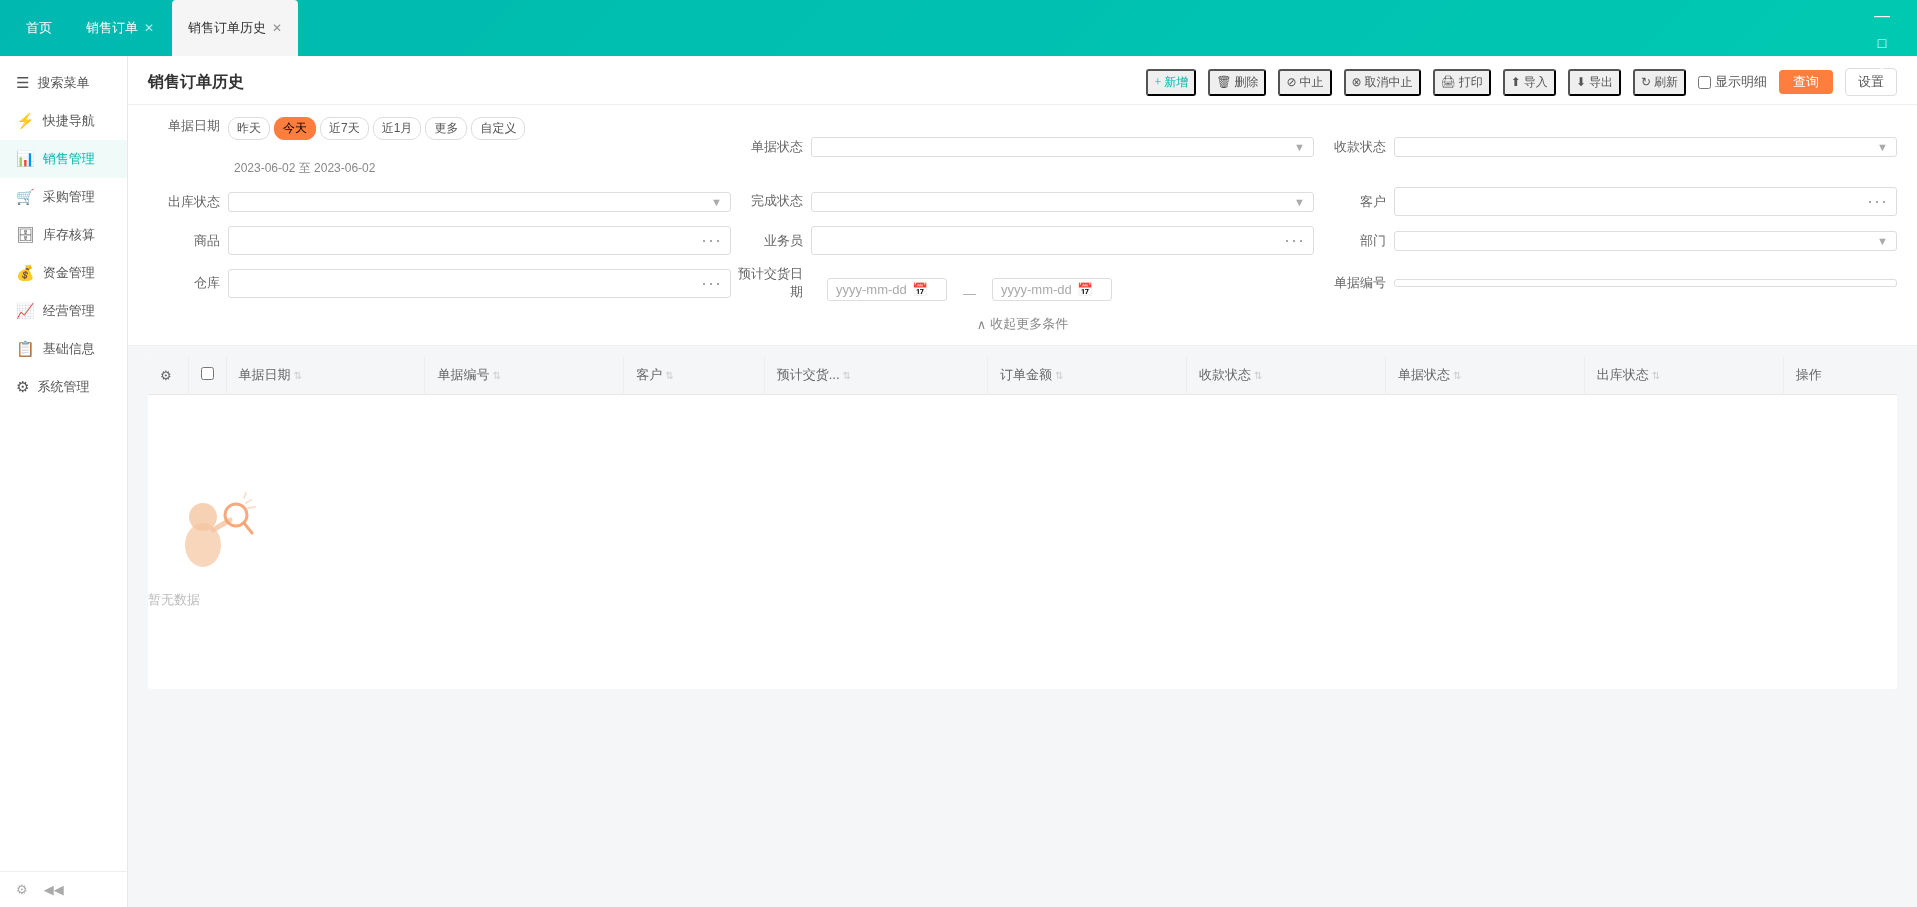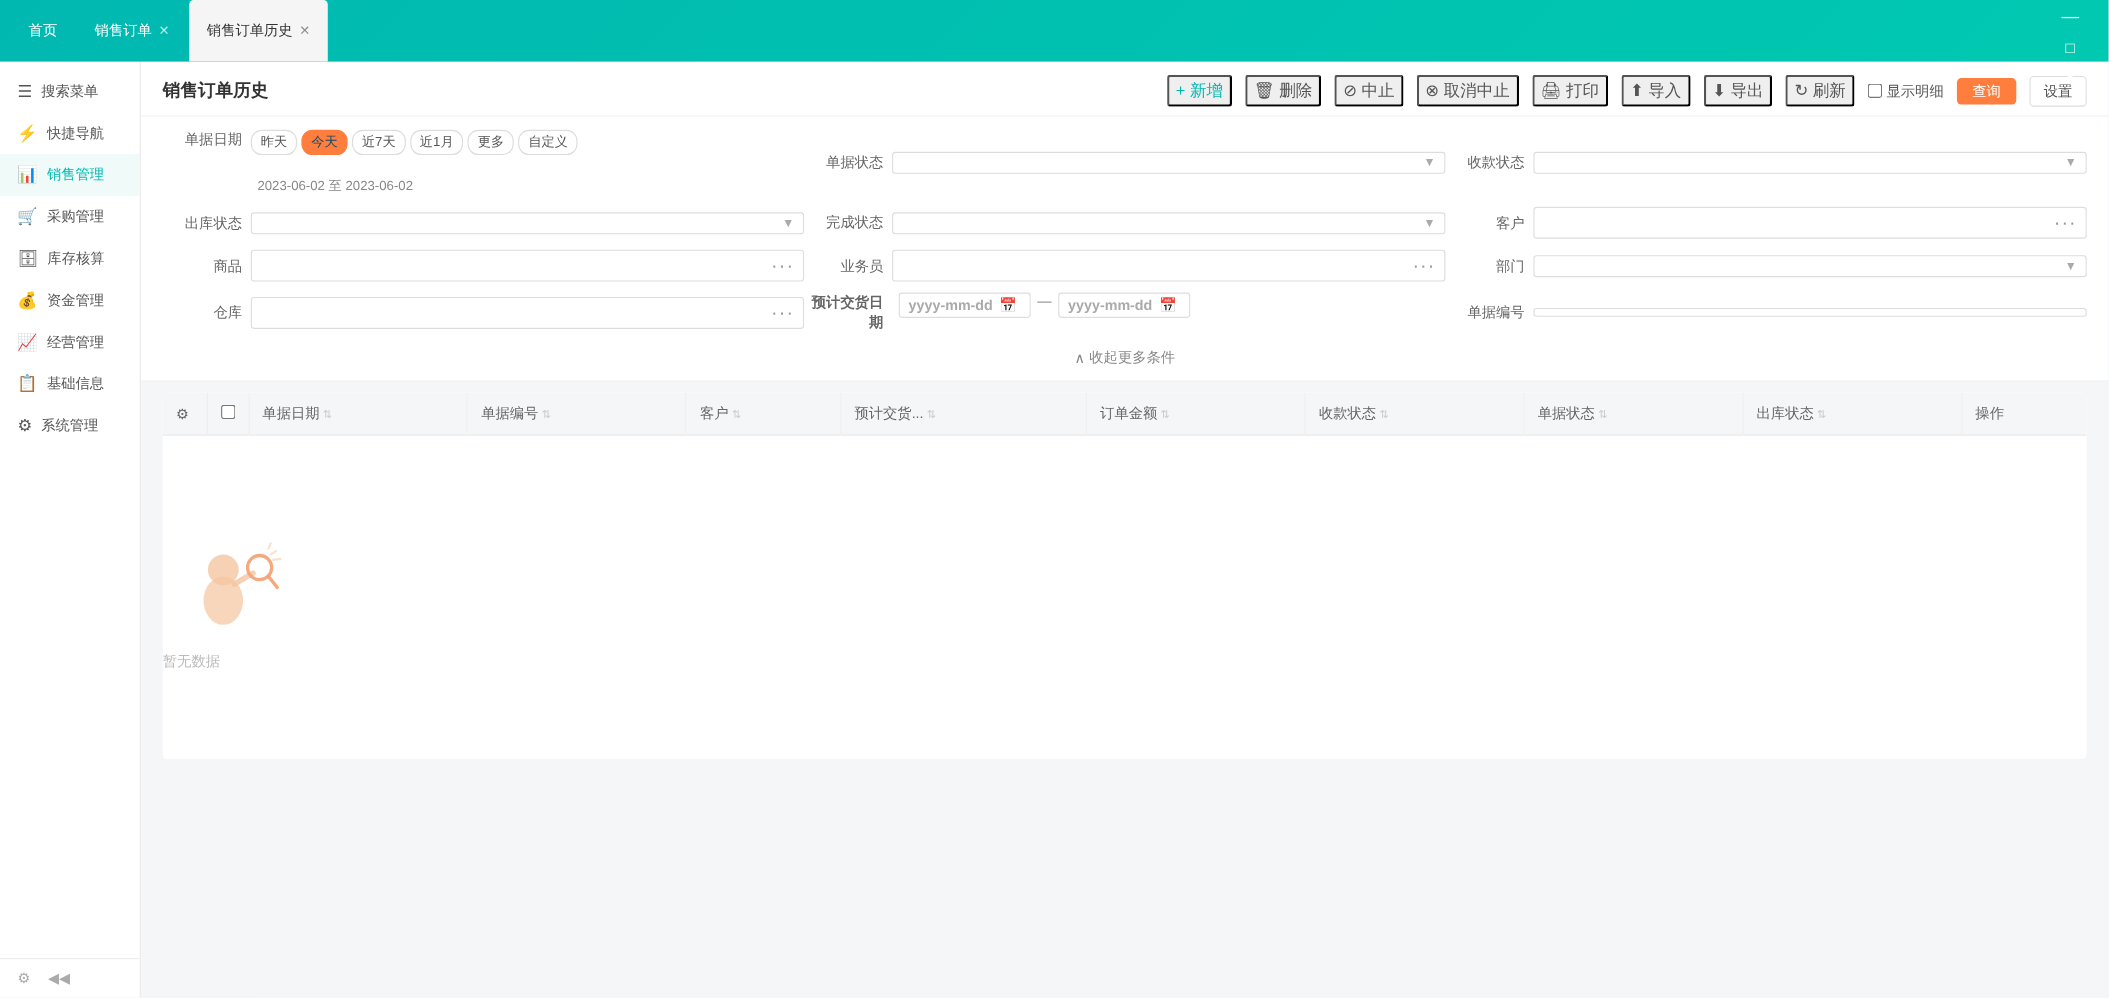--- a/index.html
+++ b/index.html
@@ -113,23 +113,24 @@
       display: flex;
       align-items: center;
       gap: 12px;
     }
     .toolbar-btn {
       display: flex;
       align-items: center;
       gap: 4px;
       cursor: pointer;
       color: #555;
-      font-size: 15px;
+      font-size: 12px;
       padding: 3px 6px;
       border-radius: 3px;
+      font-family: Liberation Serif, serif;
     }
     .toolbar-btn-primary {
       background: #ff7e3d;
       color: #fff;
       border: none;
       border-radius: 4px;
       padding: 3px 14px;
       cursor: pointer;
       font-size: 13px;
     }
@@ -179,21 +180,21 @@
       padding: 2px 8px;
       border-radius: 10px;
       cursor: pointer;
       font-size: 12px;
       color: #555;
       border: 1px solid #ddd;
       background: #fff;
     }
     .date-pill.active {
       background: #ff7e3d;
-      color: #0c4a6e;
+      color: #000000;
       border-color: #ff7e3d;
     }
     .date-range-text {
       font-size: 12px;
       color: #888;
       margin-left: 6px;
     }
     .filter-select {
       display: flex;
       align-items: center;
@@ -496,21 +497,21 @@
         </div>
       </div>
 
       <div class="filter-row">
         <div style="display:flex;align-items:center;flex:1;">
           <span class="filter-label">仓库</span>
           <div style="border:1px solid #ddd;border-radius:3px;padding:3px 8px;flex:1;display:flex;justify-content:flex-end;background:#fff;">
             <span class="filter-input-dots">···</span>
           </div>
         </div>
-        <div style="display:flex;align-items:flex-start;flex:1;gap:6px;font-weight:bold;">
+        <div style="display:flex;align-items:flex-end;flex:1;gap:16px;">
           <span class="filter-label">预计交货日期</span>
           <div class="date-input-box">
             <span>yyyy-mm-dd</span>
             <span style="color:#aaa;">📅</span>
           </div>
           <span class="date-dash">—</span>
           <div class="date-input-box">
             <span>yyyy-mm-dd</span>
             <span style="color:#aaa;">📅</span>
           </div>

